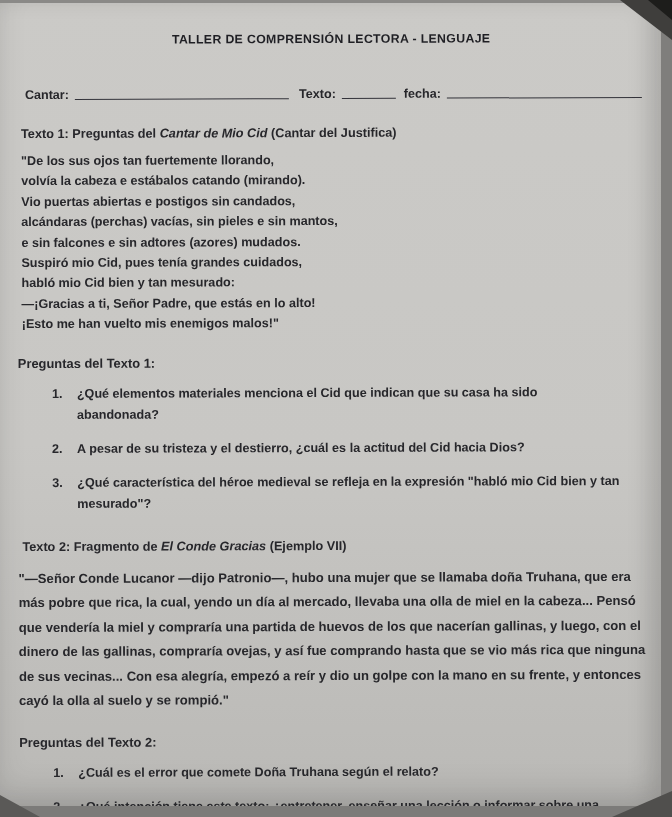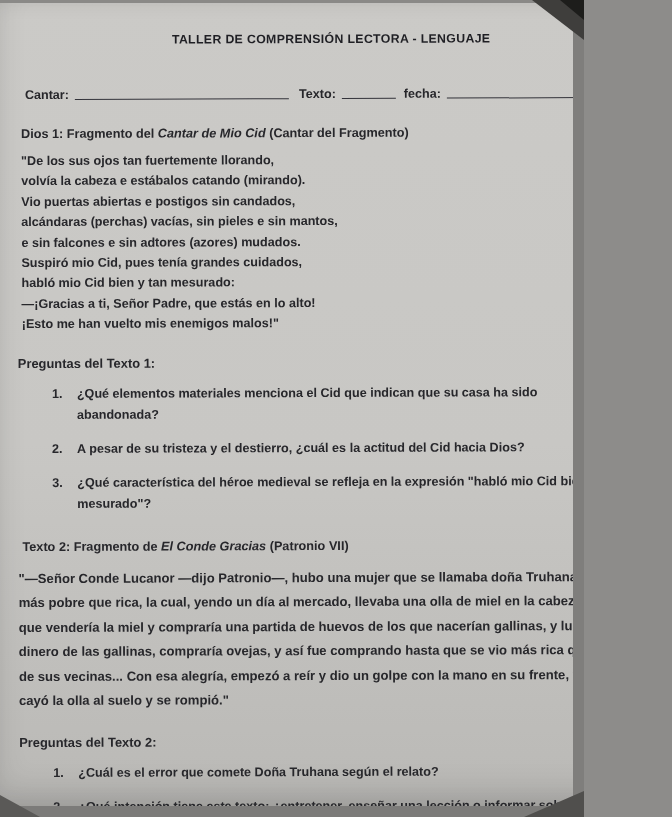--- a/index.html
+++ b/index.html
@@ -4,21 +4,21 @@
 <style>
   * { box-sizing: border-box; }
   html, body { margin: 0; padding: 0; }
   body {
     width: 672px; height: 817px;
     font-family: "Liberation Sans", "DejaVu Sans", sans-serif;
     background: #8d8c8a;
   }
   .photo {
     position: relative;
-    width: 584px; height: 817px;
+    width: 672px; height: 817px;
     overflow: hidden;
     background: #8d8c8a;
   }
   .paper {
     position: absolute;
     left: 0; top: 0;
     width: 661px; height: 806px;
     background: linear-gradient(180deg, #cbcac7 0%, #c8c7c4 55%, #bab9b6 100%);
     box-shadow: inset -14px 0 22px rgba(0,0,0,0.10), inset 0 -18px 28px rgba(0,0,0,0.10);
     overflow: hidden;
@@ -135,21 +135,21 @@
 
       <div class="fields-row">
         <span>Cantar:</span>
         <span class="blank blank-nombre"></span>
         <span>Texto:</span>
         <span class="blank blank-grado"></span>
         <span>fecha:</span>
         <span class="blank blank-fecha"></span>
       </div>
 
-      <p class="sec-heading"><span>Dios 1: Fragmento del </span><em>Cantar de Mio Cid</em><span> (Cantar del Fragmento)</span></p>
+      <p class="sec-heading"><span>Texto 1: Preguntas del </span><em>Cantar de Mio Cid</em><span> (Cantar del Justifica)</span></p>
 
       <div class="poem">
         <p>"De los sus ojos tan fuertemente llorando,</p>
         <p>volvía la cabeza e estábalos catando (mirando).</p>
         <p>Vio puertas abiertas e postigos sin candados,</p>
         <p>alcándaras (perchas) vacías, sin pieles e sin mantos,</p>
         <p>e sin falcones e sin adtores (azores) mudados.</p>
         <p>Suspiró mio Cid, pues tenía grandes cuidados,</p>
         <p>habló mio Cid bien y tan mesurado:</p>
         <p>—¡Gracias a ti, Señor Padre, que estás en lo alto!</p>
@@ -166,21 +166,21 @@
         <div class="q">
           <span class="qnum">2.</span>
           <span class="qtext">A pesar de su tristeza y el destierro, ¿cuál es la actitud del Cid hacia Dios?</span>
         </div>
         <div class="q">
           <span class="qnum">3.</span>
           <span class="qtext">¿Qué característica del héroe medieval se refleja en la expresión "habló mio Cid bien y tan mesurado"?</span>
         </div>
       </div>
 
-      <p class="sec-heading"><span>Texto 2: Fragmento de </span><em>El Conde Gracias</em><span> (Patronio VII)</span></p>
+      <p class="sec-heading"><span>Texto 2: Fragmento de </span><em>El Conde Gracias</em><span> (Ejemplo VII)</span></p>
 
       <p class="body-par">"—Señor Conde Lucanor —dijo Patronio—, hubo una mujer que se llamaba doña Truhana, que era más pobre que rica, la cual, yendo un día al mercado, llevaba una olla de miel en la cabeza... Pensó que vendería la miel y compraría una partida de huevos de los que nacerían gallinas, y luego, con el dinero de las gallinas, compraría ovejas, y así fue comprando hasta que se vio más rica que ninguna de sus vecinas... Con esa alegría, empezó a reír y dio un golpe con la mano en su frente, y entonces cayó la olla al suelo y se rompió."</p>
 
       <p class="preg-heading">Preguntas del Texto 2:</p>
 
       <div class="questions">
         <div class="q">
           <span class="qnum">1.</span>
           <span class="qtext">¿Cuál es el error que comete Doña Truhana según el relato?</span>
         </div>

